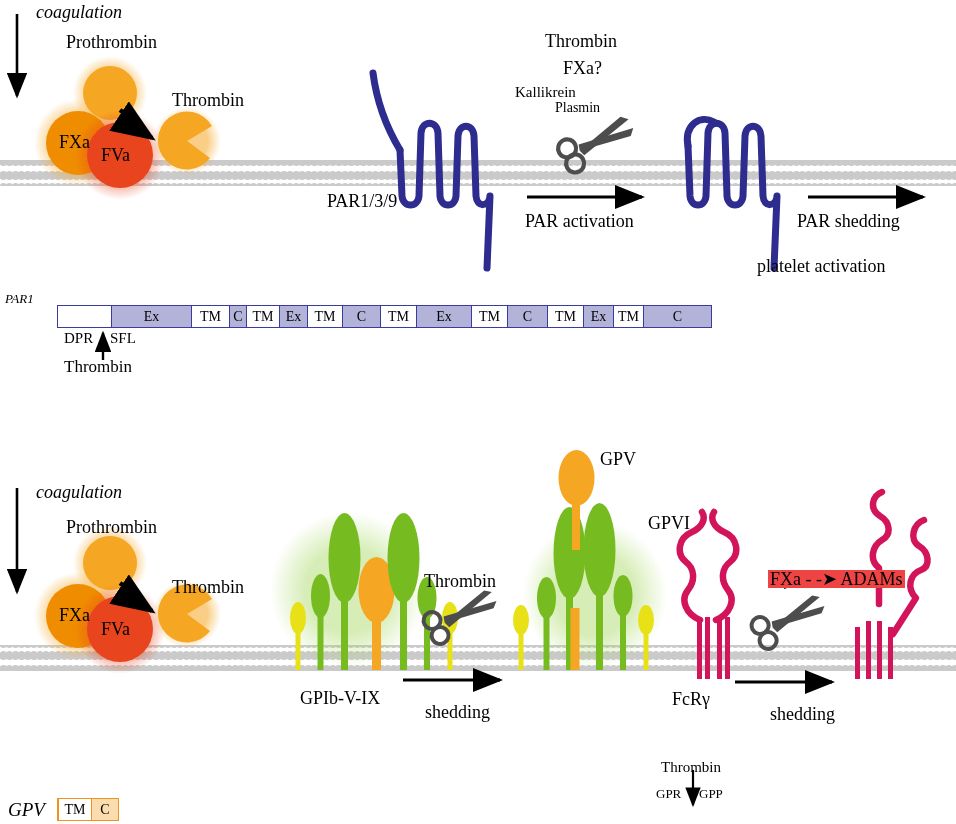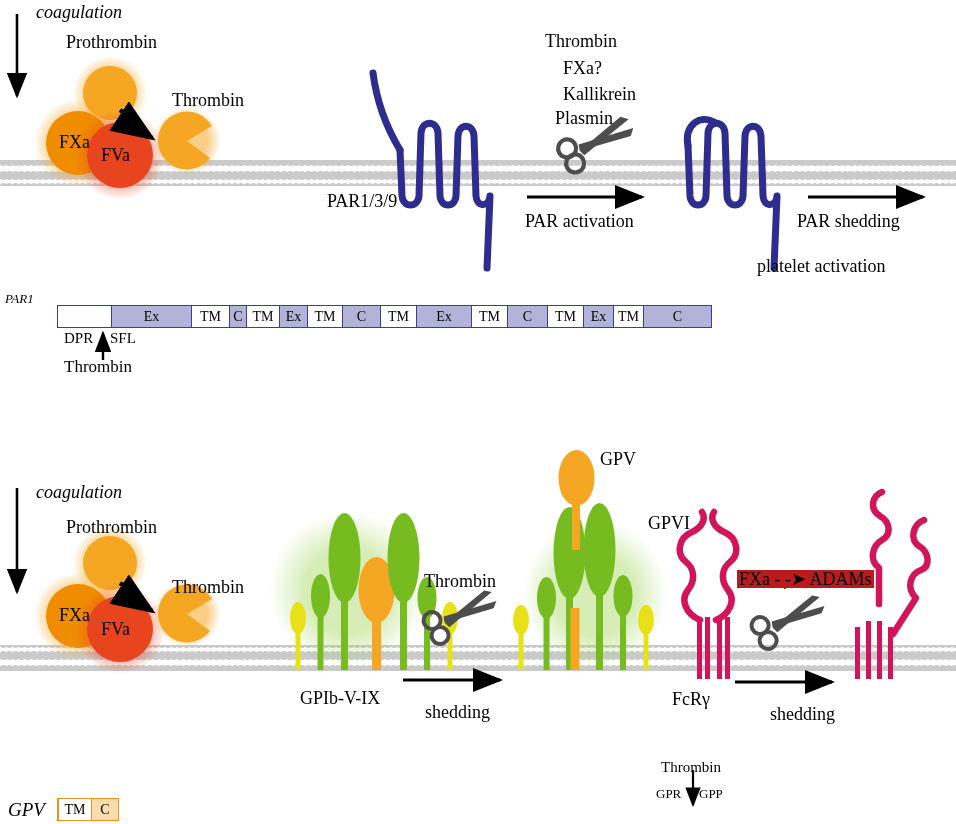--- a/index.html
+++ b/index.html
@@ -315,22 +315,22 @@
   <div class="lbl" style="left:59px;top:133px;font-size:18px;">FXa</div>
 
   <div class="lbl" style="left:101px;top:146px;font-size:18px;">FVa</div>
 
   <div class="lbl" style="left:172px;top:91px;font-size:18px;">Thrombin</div>
 
   <div class="lbl" style="left:327px;top:192px;font-size:18px;">PAR1/3/9</div>
 
   <div class="lbl" style="left:545px;top:32px;font-size:18px;">Thrombin</div>
   <div class="lbl" style="left:563px;top:59px;font-size:18px;">FXa?</div>
-  <div class="lbl" style="left:563px;top:85px;font-size:18px;">Kallikrein</div>
-  <div class="lbl" style="left:555px;top:109px;font-size:18px;">Plasmin</div>
+  <div class="lbl" style="left:515px;top:85px;font-size:15px;">Kallikrein</div>
+  <div class="lbl" style="left:555px;top:101px;font-size:14px;">Plasmin</div>
 
   <div class="lbl" style="left:525px;top:212px;font-size:18px;">PAR activation</div>
 
   <div class="lbl" style="left:797px;top:212px;font-size:18px;">PAR shedding</div>
 
   <div class="lbl" style="left:757px;top:257px;font-size:18px;">platelet activation</div>
 
   <div class="lbl ital" style="left:5px;top:292px;font-size:13px;">PAR1</div>
 
   <div id="par1bar" style="position:absolute;left:57px;top:305px;height:23px;display:flex;
@@ -363,21 +363,21 @@
   <div class="lbl" style="left:101px;top:620px;font-size:18px;">FVa</div>
   <div class="lbl" style="left:172px;top:578px;font-size:18px;">Thrombin</div>
 
   <div class="lbl" style="left:300px;top:689px;font-size:18px;">GPIb-V-IX</div>
   <div class="lbl" style="left:424px;top:572px;font-size:18px;">Thrombin</div>
   <div class="lbl" style="left:425px;top:703px;font-size:18px;">shedding</div>
   <div class="lbl" style="left:600px;top:450px;font-size:18px;">GPV</div>
 
   <div class="lbl" style="left:648px;top:514px;font-size:18px;">GPVI</div>
   <div class="lbl" style="left:672px;top:690px;font-size:18px;">FcRγ</div>
-  <div class="lbl" style="left:737px;top:570px;font-size:18px;background:#b91c1c;padding:0 2px;">FXa - -➤ ADAMs</div>
+  <div class="lbl" style="left:768px;top:570px;font-size:18px;background:#ef4444;padding:0 2px;">FXa - -➤ ADAMs</div>
   <div class="lbl" style="left:770px;top:705px;font-size:18px;">shedding</div>
 
   <div class="lbl ital" style="left:8px;top:800px;font-size:19px;">GPV</div>
 
   <div id="gpvbar" style="position:absolute;left:57px;top:798px;height:23px;display:flex;
        border:1.8px solid #f0921e;box-sizing:border-box;">
       <div style="width: 33px; height: 100%; display: flex; align-items: center; justify-content: center; font-size: 14px; font-family: &quot;Liberation Serif&quot;, serif; box-sizing: border-box; overflow: hidden; white-space: nowrap; border-left: 1.8px solid rgb(240, 146, 30); background: rgb(255, 255, 255);">TM</div>
       <div style="width: 27px; height: 100%; display: flex; align-items: center; justify-content: center; font-size: 14px; font-family: &quot;Liberation Serif&quot;, serif; box-sizing: border-box; overflow: hidden; white-space: nowrap; border-left: 1.8px solid rgb(240, 146, 30); background: rgb(251, 220, 174);">C</div>
     </div>
 

